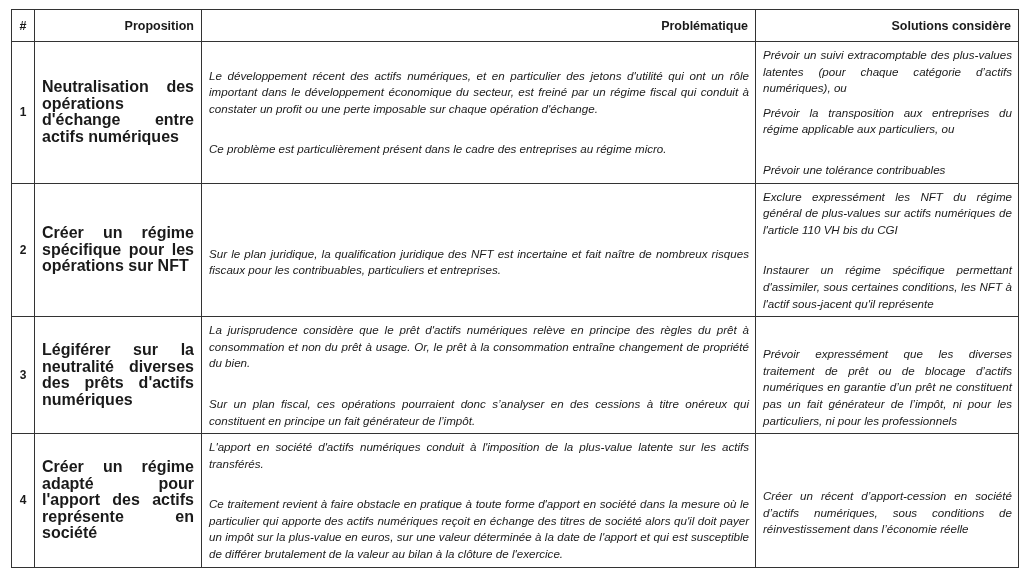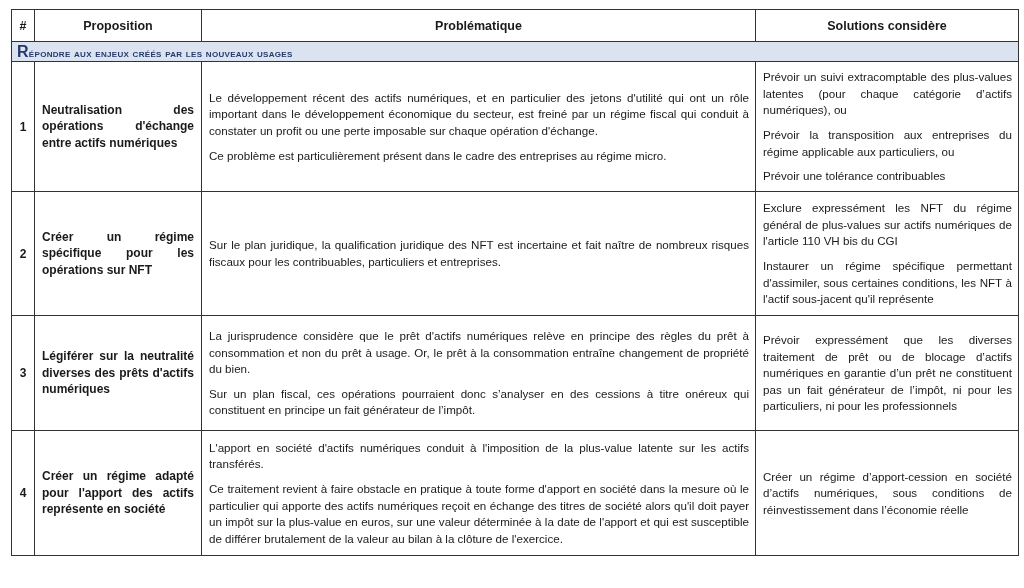--- a/index.html
+++ b/index.html
@@ -5,33 +5,33 @@
   html, body { margin: 0; padding: 0; background: #ffffff; }
   body { width: 1024px; height: 588px; overflow: hidden; position: relative;
          font-family: "Liberation Sans", sans-serif; color: #1a1a1a; }
   table.main { position: absolute; left: 11px; top: 9px; width: 1007px;
                border-collapse: collapse; table-layout: fixed; }
   table.main td, table.main th { border: 1.3px solid #333333; vertical-align: middle; }
   col.c-num { width: 23px; }
   col.c-prop { width: 167px; }
   col.c-prob { width: 554px; }
   col.c-sol { width: 263px; }
-  th { font-size: 12.5px; font-weight: bold; text-align: center; height: 31px; padding: 0 7px; }
+  th { font-size: 12.5px; font-weight: bold; text-align: right; height: 31px; padding: 0 7px; }
   th.num { text-align: center; padding: 0; }
   tr.section td { background: #dbe3f1; height: 19px; padding: 0 5px;
                   font-weight: bold; color: #243a6b; font-size: 11.5px;
                   font-variant: small-caps; letter-spacing: 0.3px; }
   tr.section .big { font-size: 16px; }
   td.num { text-align: center; font-weight: bold; font-size: 12px; }
-  td.prop { font-weight: bold; font-size: 12px; line-height: 16.5px;
+  td.prop { font-weight: bold; font-size: 16px; line-height: 16.5px;
             padding: 0 7px; text-align: justify; margin-top: 12px; }
   td.prob, td.sol { vertical-align: top; font-size: 11.6px; line-height: 16.6px;
-                    padding: 5px 6px 4px 7px; text-align: justify; }
+                    padding: 5px 6px 4px 7px; text-align: justify; font-style: italic; }
   td.prob p, td.sol p { margin: 0 0 8px 0; }
-  td.sol p:last-child, td.prob p:last-child { margin-bottom: 0; }
+  td.sol p:last-child, td.prob p:last-child { margin-bottom: 0; margin-top: 24px; }
 </style>
 </head>
 <body>
 
 <table class="main">
   <colgroup>
     <col class="c-num">
       <col class="c-prop">
       <col class="c-prob">
       <col class="c-sol">
@@ -39,23 +39,20 @@
   <thead>
     <tr>
       <th class="num">#</th>
       <th>Proposition</th>
       <th>Problématique</th>
       <th>Solutions considère</th>
     </tr>
   </thead>
   <tbody>
 
-    <tr class="section">
-      <td colspan="4"><span class="big">R</span><span>épondre aux enjeux créés par les nouveaux usages</span></td>
-    </tr>
 
     <tr style="height:130px">
       <td class="num">1</td>
       <td class="prop">Neutralisation des opérations d'échange entre actifs numériques</td>
       <td class="prob">
         <p>Le développement récent des actifs numériques, et en particulier des jetons d'utilité qui ont un rôle important dans le développement économique du secteur, est freiné par un régime fiscal qui conduit à constater un profit ou une perte imposable sur chaque opération d'échange.</p>
         <p>Ce problème est particulièrement présent dans le cadre des entreprises au régime micro.</p>
       </td>
       <td class="sol">
         <p>Prévoir un suivi extracomptable des plus-values latentes (pour chaque catégorie d’actifs numériques), ou</p>
@@ -90,17 +87,17 @@
 
 
     <tr style="height:125px">
       <td class="num">4</td>
       <td class="prop">Créer un régime adapté pour l'apport des actifs représente en société</td>
       <td class="prob">
         <p>L'apport en société d'actifs numériques conduit à l'imposition de la plus-value latente sur les actifs transférés.</p>
         <p>Ce traitement revient à faire obstacle en pratique à toute forme d'apport en société dans la mesure où le particulier qui apporte des actifs numériques reçoit en échange des titres de société alors qu'il doit payer un impôt sur la plus-value en euros, sur une valeur déterminée à la date de l'apport et qui est susceptible de différer brutalement de la valeur au bilan à la clôture de l'exercice.</p>
       </td>
       <td class="sol">
-        <p>Créer un régime d’apport-cession en société d’actifs numériques, sous conditions de réinvestissement dans l’économie réelle</p>
+        <p>Créer un récent d’apport-cession en société d’actifs numériques, sous conditions de réinvestissement dans l’économie réelle</p>
       </td>
     </tr>
   </tbody>
 </table>
 
 </body></html>

